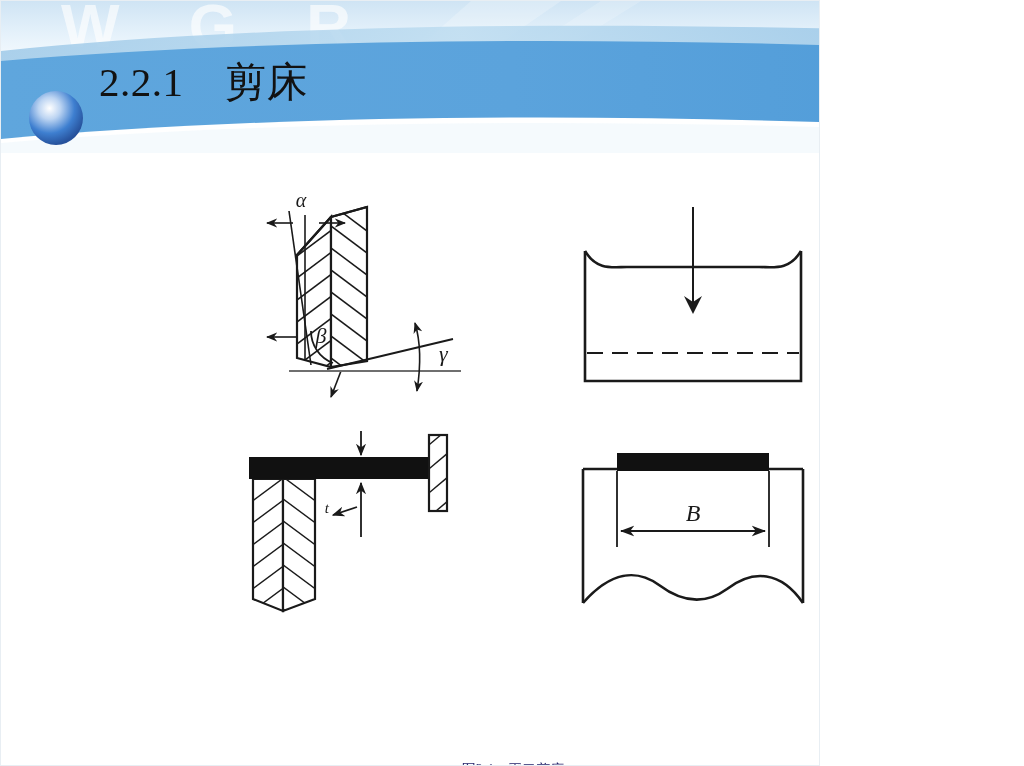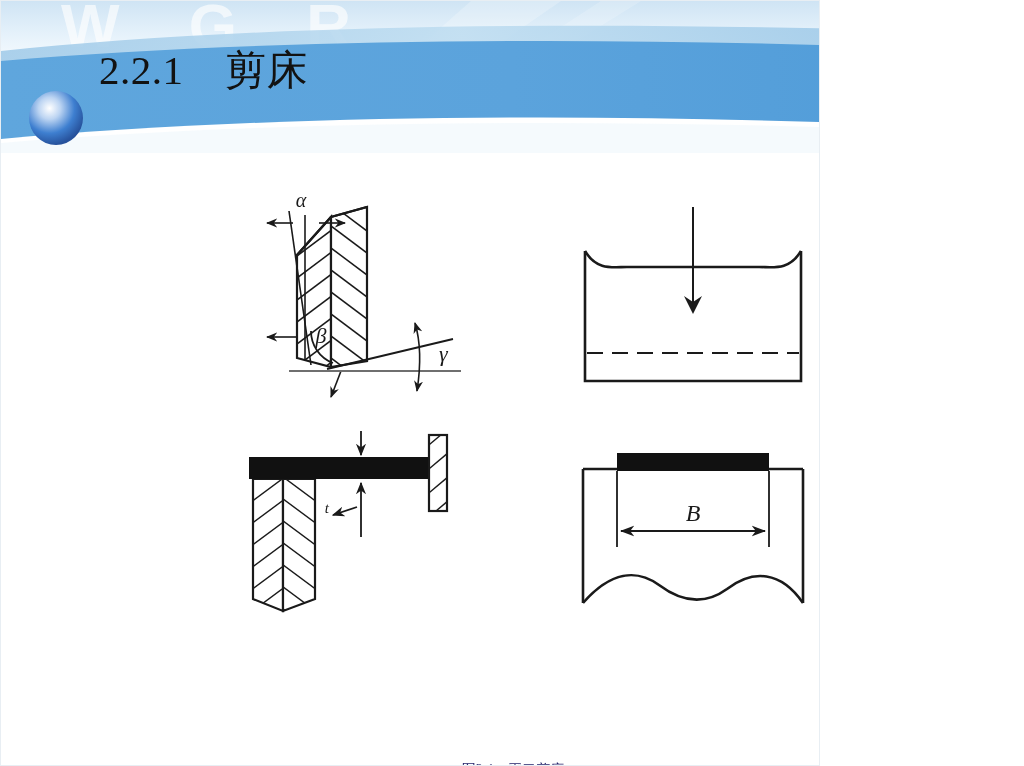--- a/index.html
+++ b/index.html
@@ -24,21 +24,21 @@
     position: absolute;
     left: 0; top: 0;
     width: 1024px;
     height: 152px;
     overflow: hidden;
   }
   #banner svg { display: block; }
   #title {
     position: absolute;
     left: 98px;
-    top: 44px;
+    top: 56px;
     font-family: "Liberation Serif", "DejaVu Serif", serif;
     font-size: 41px;
     line-height: 50px;
     color: #121212;
     white-space: pre;
     letter-spacing: 0.5px;
   }
   
   #figure-area {
     position: absolute;

